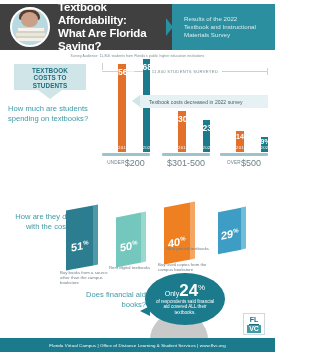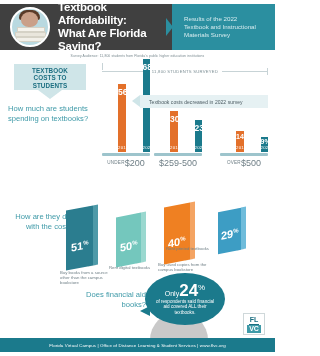--- a/index.html
+++ b/index.html
@@ -89,21 +89,21 @@
     display:flex; align-items:center; gap:4px;
   }
   .surveyed-row .ln { flex:1; height:1px; background:#c7d3d6; }
   .surveyed-row .ln.end { position:relative; }
   .surveyed-row .ln.end:after{ content:""; position:absolute; right:0; top:-3px; width:1px;height:7px;background:#c7d3d6;}
   .surveyed-row .ln.start:before{ content:""; position:absolute; left:0; top:-3px; width:1px;height:7px;background:#c7d3d6;}
   .surveyed-text { color:#7d8f95; font-size:4.2px; letter-spacing:0.25px; white-space:nowrap; }
 
   .bar-group { position:absolute; bottom:22px; }
   .bar-group.g0 { left:10px; width:48px; }
-  .bar-group.g1 { left:62px; width:48px; }
+  .bar-group.g1 { left:70px; width:48px; }
   .bar-group.g2 { left:128px; width:48px; }
   .bars { display:flex; align-items:flex-end; justify-content:center; gap:1px; height:102px; }
   .bar { width:22px; position:relative;margin-left:16px; }
   .bar.orange { background:#e3702a; }
   .bar.teal   { background:#1b7a8c; }
   .bar .pct {
     position:absolute; top:3px; left:0; width:100%;
     text-align:center; color:#ffffff; font-weight:bold; font-size:8.5px;
   }
   .bar .yr {
@@ -252,21 +252,21 @@
     <div class="chart-area">
 
       <div class="surveyed-row">
         <div class="ln start"></div>
         <div class="surveyed-text">11,800 STUDENTS SURVEYED</div>
         <div class="ln end"></div>
       </div>
 
       <div class="bar-group g0">
         <div class="bars">
-          <div class="bar orange" style="height:68px">
+          <div class="bar orange" style="height:88px">
             <div class="pct">56%</div>
             <div class="yr">2018</div>
           </div>
           <div class="bar teal" style="height:93px">
             <div class="pct">68%</div>
             <div class="yr">2022</div>
           </div>
         </div>
         <div class="bar-base"></div>
         <div class="cat-label">
@@ -280,21 +280,21 @@
             <div class="pct">30%</div>
             <div class="yr">2018</div>
           </div>
           <div class="bar teal" style="height:32px">
             <div class="pct">23%</div>
             <div class="yr">2022</div>
           </div>
         </div>
         <div class="bar-base"></div>
         <div class="cat-label">
-          <span>$259-500</span>
+          <span>$301-500</span>
         </div>
       </div>
 
       <div class="bar-group g2">
         <div class="bars">
           <div class="bar orange" style="height:21px">
             <div class="pct" style="font-size:7px;top:2px">14%</div>
             <div class="yr">2018</div>
           </div>
           <div class="bar teal" style="height:15px">

